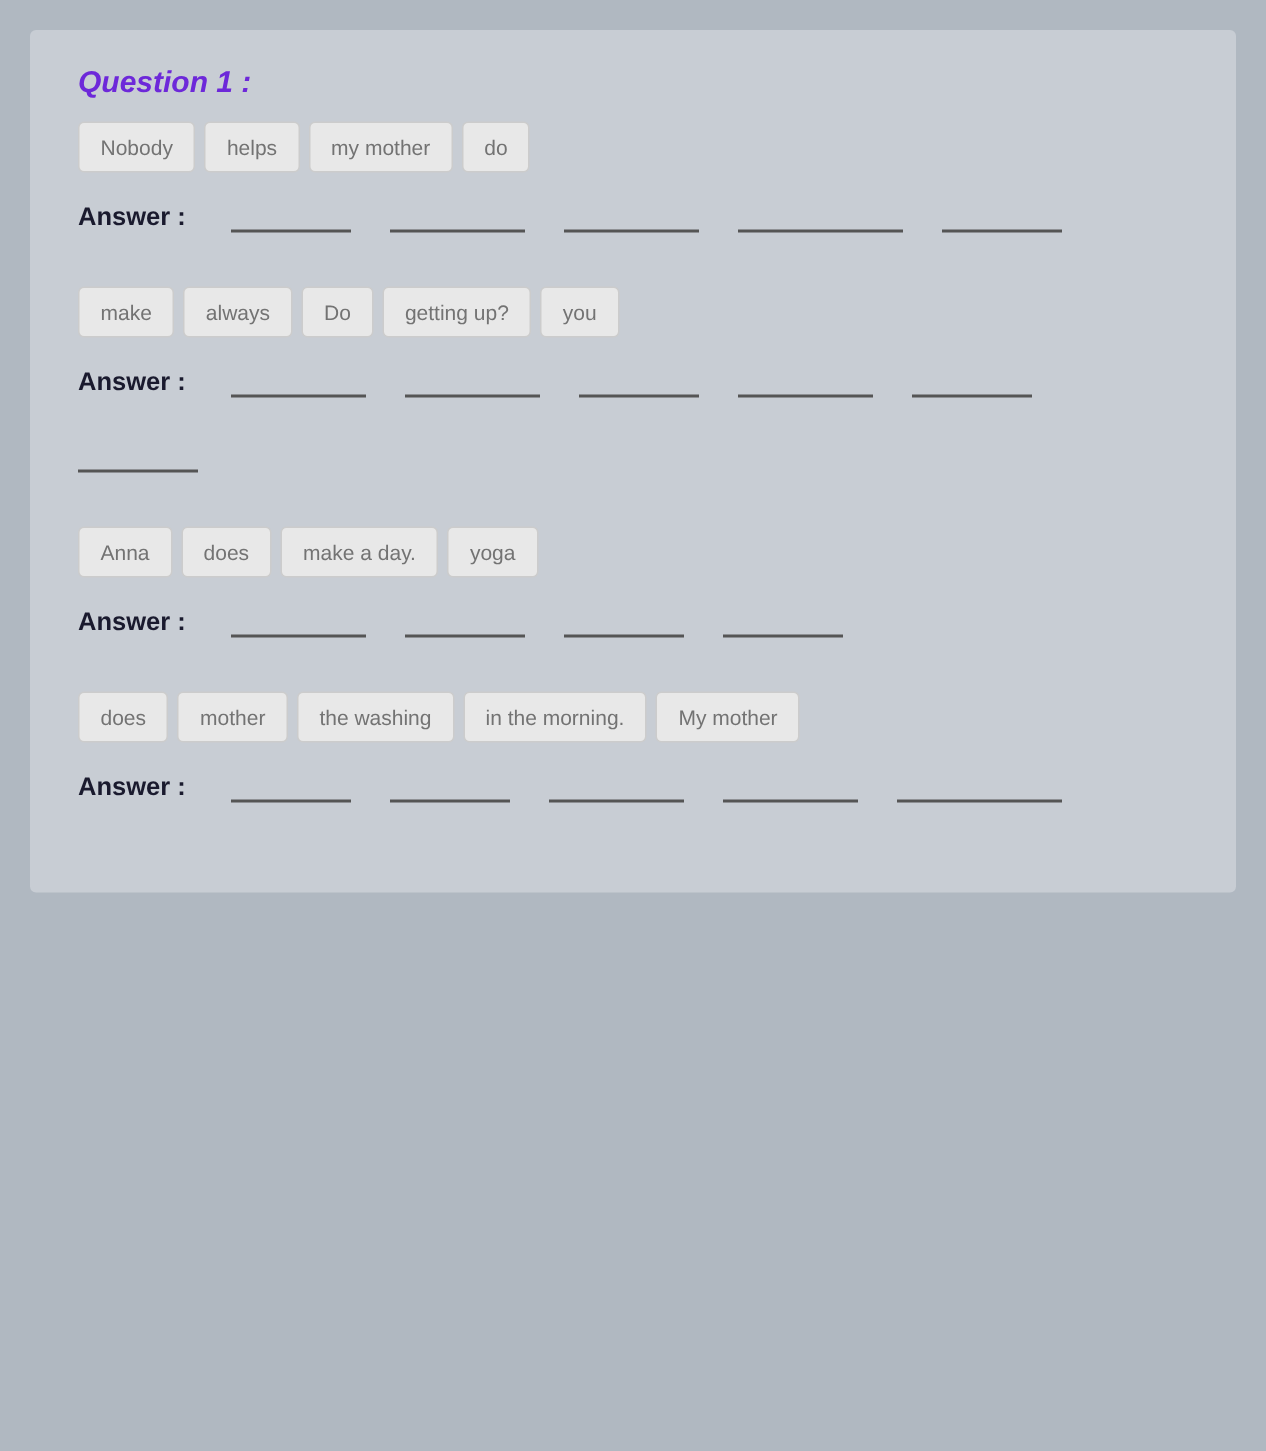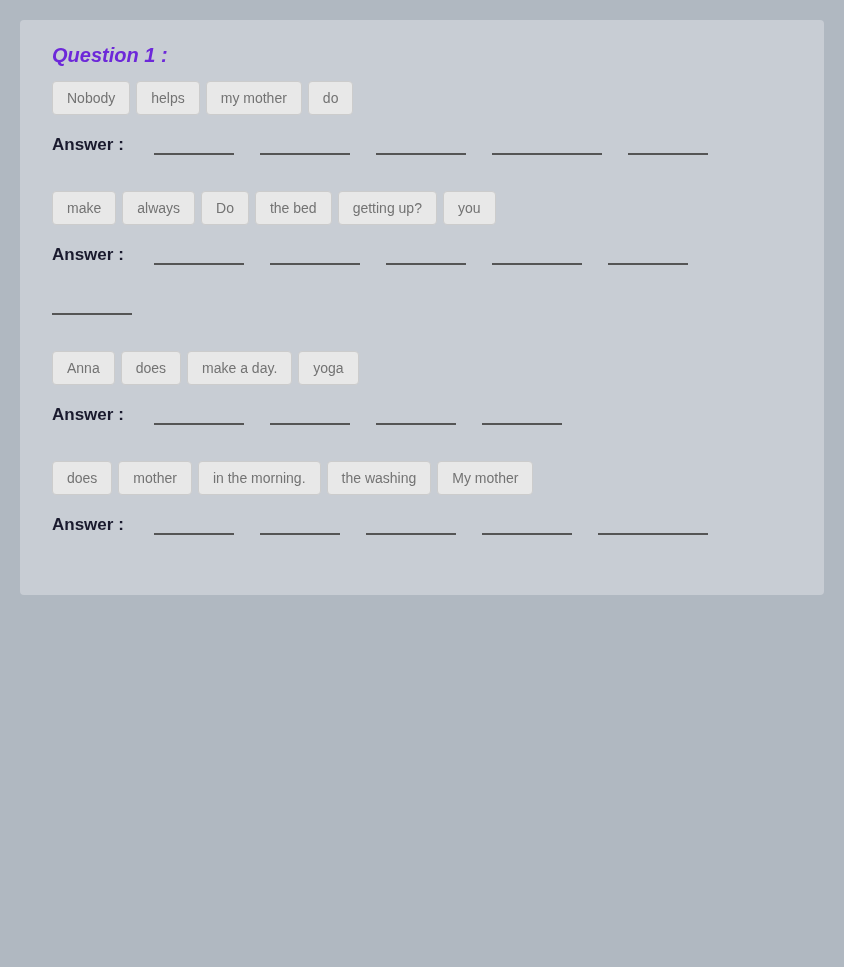--- a/index.html
+++ b/index.html
@@ -98,21 +98,20 @@
         <input type="text" class="answer-blank" style="width: 90px;">
         <input type="text" class="answer-blank" style="width: 110px;">
         <input type="text" class="answer-blank" style="width: 80px;">
       </div>
     </div>
     <div class="question-block">
       <div class="word-tiles">
         <span class="word-tile">make</span>
         <span class="word-tile">always</span>
         <span class="word-tile">Do</span>
-        <span class="word-tile">the bed</span>
         <span class="word-tile">getting up?</span>
         <span class="word-tile">you</span>
       </div>
       <div class="answer-row">
         <span class="answer-label">Answer :</span>
         <input type="text" class="answer-blank" style="width: 90px;">
         <input type="text" class="answer-blank" style="width: 90px;">
         <input type="text" class="answer-blank" style="width: 80px;">
         <input type="text" class="answer-blank" style="width: 90px;">
         <input type="text" class="answer-blank" style="width: 80px;">
@@ -131,22 +130,22 @@
         <input type="text" class="answer-blank" style="width: 90px;">
         <input type="text" class="answer-blank" style="width: 80px;">
         <input type="text" class="answer-blank" style="width: 80px;">
         <input type="text" class="answer-blank" style="width: 80px;">
       </div>
     </div>
     <div class="question-block">
       <div class="word-tiles">
         <span class="word-tile">does</span>
         <span class="word-tile">mother</span>
+        <span class="word-tile">the washing</span>
         <span class="word-tile">in the morning.</span>
-        <span class="word-tile">the washing</span>
         <span class="word-tile">My mother</span>
       </div>
       <div class="answer-row">
         <span class="answer-label">Answer :</span>
         <input type="text" class="answer-blank" style="width: 80px;">
         <input type="text" class="answer-blank" style="width: 80px;">
         <input type="text" class="answer-blank" style="width: 90px;">
         <input type="text" class="answer-blank" style="width: 90px;">
         <input type="text" class="answer-blank" style="width: 110px;">
       </div>

